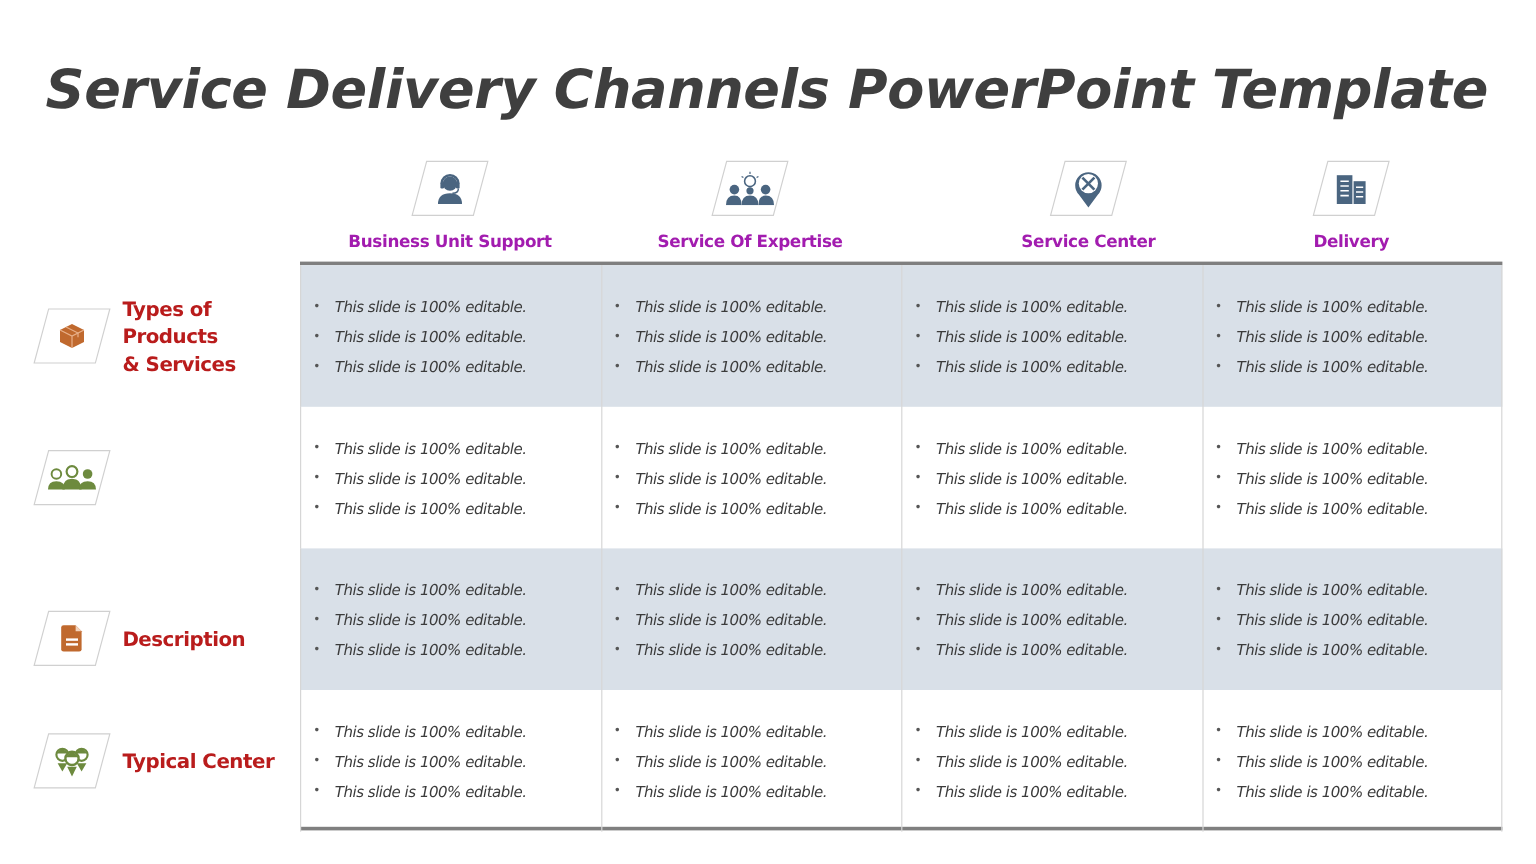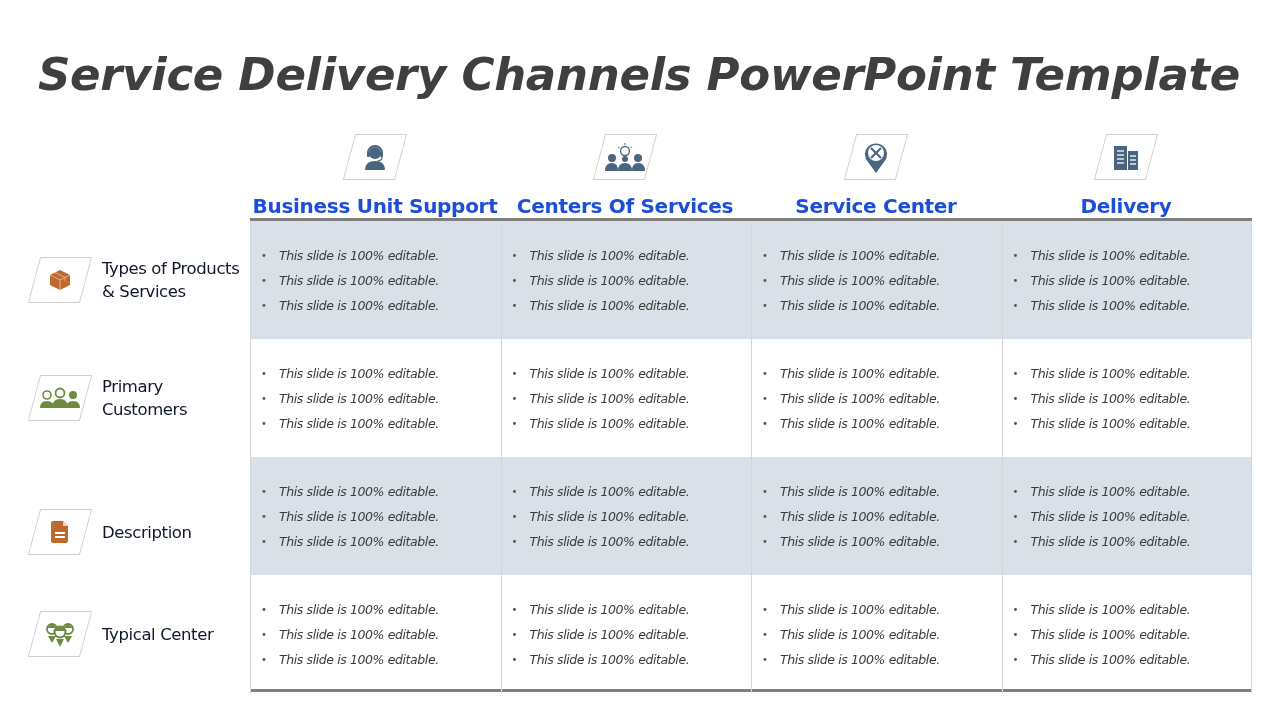--- a/index.html
+++ b/index.html
@@ -19,21 +19,21 @@
   }
   .icon-para {
     width: 52px; height: 46px; position: relative; margin-top: 6px;
   }
   .icon-para::before {
     content: ""; position: absolute; inset: 0;
     border: 1px solid #d0d0d0; transform: skewX(-15deg); background: #fff;
   }
   .icon-para svg { position: absolute; left: 50%; top: 50%; transform: translate(-50%, -50%); }
   .col-label {
-    margin-top: 14px; font-size: 20px; font-weight: bold; color: #1d4ed8;
+    margin-top: 14px; font-size: 14px; font-weight: bold; color: #a21caf;
     font-family: "DejaVu Sans", sans-serif; letter-spacing: -0.3px;
   }
 
   .table {
     position: absolute; left: 250px; top: 218px; width: 1002px; height: 474px;
     border-top: 3px solid #7f7f7f; border-bottom: 3px solid #7f7f7f;
   }
   .row { display: flex; height: 118px; }
   .row.shaded { background: #d9e0e8; }
   .cell {
@@ -48,21 +48,21 @@
     letter-spacing: -0.4px;
   }
   .bullet .dot { font-style: normal; width: 18px; font-size: 10px; color: #555; }
 
   .row-label {
     position: absolute; left: 28px; width: 220px; height: 118px;
     display: flex; align-items: center;
   }
   .row-label .icon-para { margin-top: 0; margin-left: 6px; width: 52px; height: 46px; flex: 0 0 auto; }
   .row-text {
-    margin-left: 16px; font-size: 16.5px; font-weight: normal; color: #0f172a; line-height: 23px;
+    margin-left: 16px; font-size: 16.5px; font-weight: bold; color: #b91c1c; line-height: 23px;
     font-family: "DejaVu Sans", sans-serif; letter-spacing: -0.4px;
   }
 </style>
 </head>
 <body>
 
 <div class="title">Service Delivery Channels PowerPoint Template</div>
 
 <div class="col-header" style="left:250px">
   <div class="icon-para">
@@ -86,24 +86,24 @@
       <line x1="13" y1="4" x2="14.5" y2="5" stroke="#4a6580" stroke-width="1"></line>
       <line x1="27" y1="4" x2="25.5" y2="5" stroke="#4a6580" stroke-width="1"></line>
       <circle cx="20" cy="16" r="3" fill="#4a6580"></circle>
       <path d="M13 28 q0 -8 7 -8 q7 0 7 8 z" fill="#4a6580"></path>
       <circle cx="7" cy="15" r="4" fill="#4a6580"></circle>
       <path d="M0 28 q0 -8 7 -8 q6 0 6 8 z" fill="#4a6580"></path>
       <circle cx="33" cy="15" r="4" fill="#4a6580"></circle>
       <path d="M27 28 q0 -8 6 -8 q7 0 7 8 z" fill="#4a6580"></path>
     </svg>
   </div>
-  <div class="col-label">Centers Of Services</div>
-</div>
-
-<div class="col-header" style="left:751px">
+  <div class="col-label">Service Of Expertise</div>
+</div>
+
+<div class="col-header" style="left:782px">
   <div class="icon-para">
     <svg width="26" height="34" viewBox="0 0 26 34">
       <path d="M13 33 L5 22 A11 11 0 1 1 21 22 Z" fill="#4a6580"></path>
       <circle cx="13" cy="13" r="8" fill="#fff"></circle>
       <line x1="8" y1="8" x2="18" y2="18" stroke="#4a6580" stroke-width="2.2"></line>
       <line x1="18" y1="8" x2="8" y2="18" stroke="#4a6580" stroke-width="2.2"></line>
     </svg>
   </div>
   <div class="col-label">Service Center</div>
 </div>
@@ -145,24 +145,20 @@
   <div class="icon-para">
     <svg width="42" height="22" viewBox="0 0 42 22">
       <circle cx="8" cy="8" r="4" fill="none" stroke="#6d8a3e" stroke-width="1.6"></circle>
       <path d="M1 21 q0 -7 7 -7 q7 0 7 7 z" fill="#6d8a3e"></path>
       <circle cx="21" cy="6" r="4.5" fill="none" stroke="#6d8a3e" stroke-width="1.8"></circle>
       <path d="M13 21 q0 -9 8 -9 q8 0 8 9 z" fill="#6d8a3e"></path>
       <circle cx="34" cy="8" r="4" fill="#6d8a3e"></circle>
       <path d="M27 21 q0 -7 7 -7 q7 0 7 7 z" fill="#6d8a3e"></path>
     </svg>
   </div>
-  <div class="row-text">
-    <div>Primary</div>
-    <div>Customers</div>
-  </div>
 </div>
 
 <div class="row-label" style="top:473px">
   <div class="icon-para">
     <svg width="20" height="24" viewBox="0 0 20 24">
       <path d="M3 1 H13 L18 6 V21 a2 2 0 0 1 -2 2 H3 a2 2 0 0 1 -2 -2 V3 a2 2 0 0 1 2 -2 Z" fill="#c0692e"></path>
       <path d="M13 1 V6 H18" fill="#f2d3bc"></path>
       <rect x="5" y="12" width="10" height="2" fill="#fff"></rect>
       <rect x="5" y="16" width="10" height="2" fill="#fff"></rect>
     </svg>

